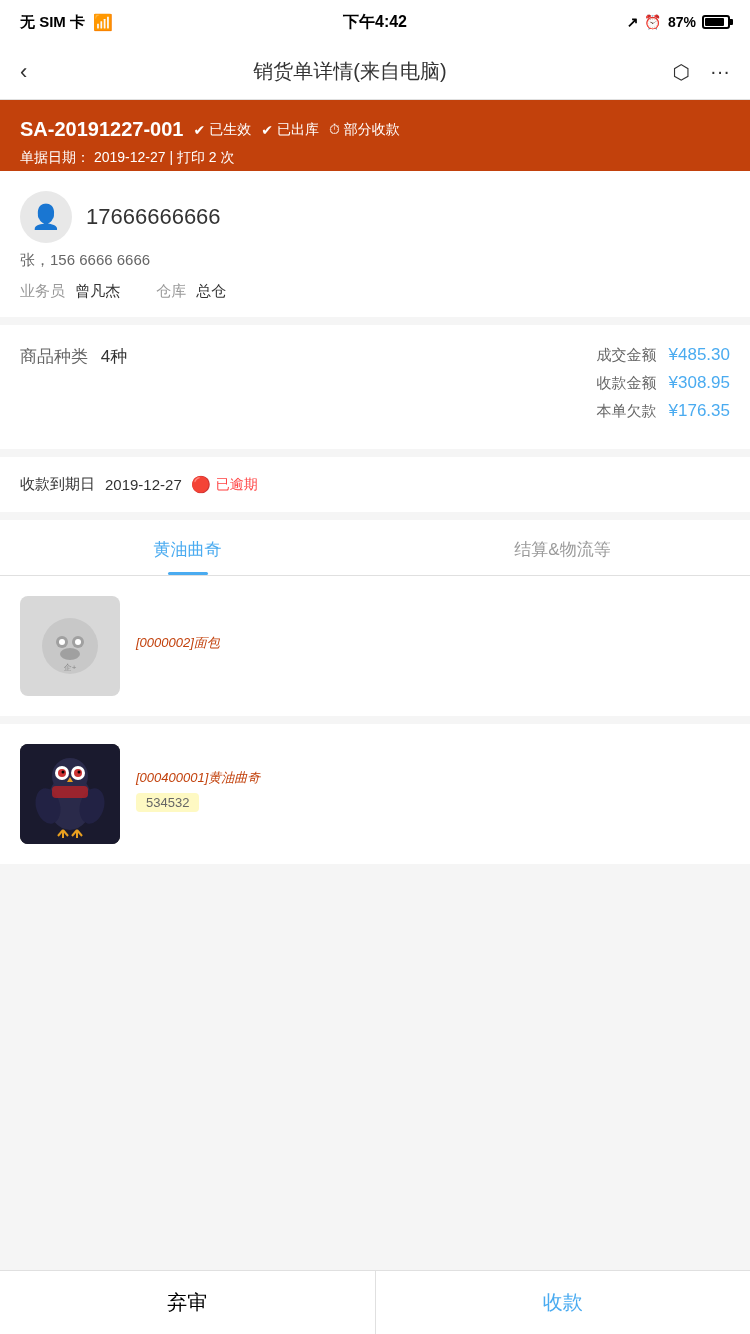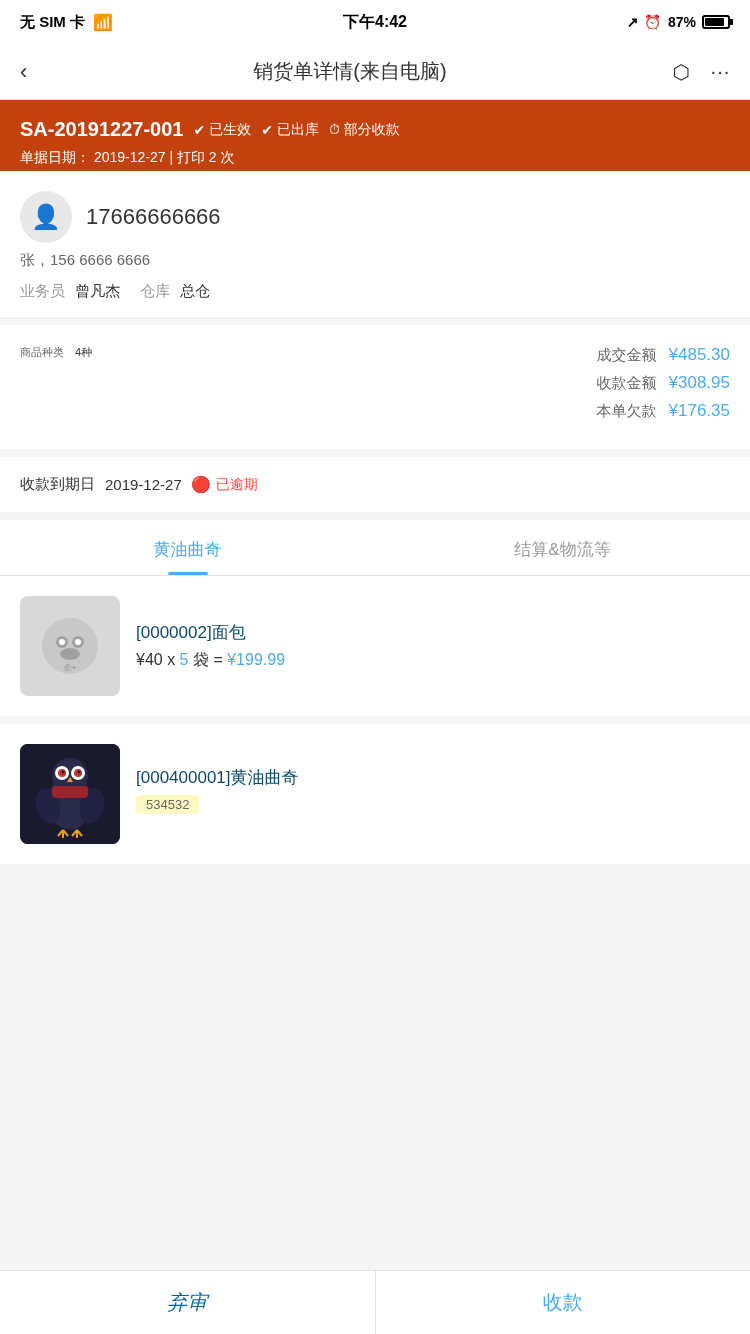--- a/index.html
+++ b/index.html
@@ -75,33 +75,33 @@
       flex-direction: column;
     }
     .customer-top { display: flex; align-items: center; gap: 14px; margin-bottom: 8px; }
     .avatar {
       width: 52px; height: 52px; border-radius: 50%;
       background: #e8e8e8; display: flex; align-items: center; justify-content: center;
       color: #999; font-size: 24px; flex-shrink: 0;
     }
     .customer-name { font-size: 22px; font-weight: 500; color: #333; }
     .customer-info { color: #666; font-size: 15px; margin-bottom: 12px; }
-    .customer-meta { display: flex; align-items: center; gap: 20px; }
+    .customer-meta { display: flex; align-items: center; gap: 36px; }
     .meta-item { font-size: 15px; color: #666; }
     .meta-label { color: #999; margin-right: 6px; }
     .meta-value { color: #333; }
 
     
     .summary-section {
       background: #fff;
       padding: 20px;
       margin-bottom: 8px;
     }
     .summary-grid { display: flex; justify-content: space-between; align-items: flex-start; }
-    .summary-left .summary-row { font-size: 11px; color: #666; }
+    .summary-left .summary-row { font-size: 17px; color: #666; }
     .summary-right { text-align: right; }
     .summary-right-row { display: flex; justify-content: flex-end; align-items: flex-end; gap: 12px; margin-bottom: 8px; font-size: 15px; }
     .summary-label-r { color: #666; }
     .amount-value { color: #4AABF0; font-size: 17px; font-weight: 500; }
 
     
     .due-section {
       background: #fff;
       padding: 18px 20px;
       margin-bottom: 8px;
@@ -148,21 +148,21 @@
       width: 100px; height: 100px; border-radius: 8px;
       background: #e8e8e8; display: flex; align-items: center; justify-content: center;
       flex-shrink: 0; overflow: hidden;
     }
     .product-thumb-placeholder {
       width: 100%; height: 100%;
       background: #d8d8d8; display: flex; align-items: center; justify-content: center;
       color: #aaa; font-size: 28px;
     }
     .product-info { flex: 1; }
-    .product-name { font-size: 17px; color: #0c4a6e; margin-bottom: 6px; }
+    .product-name { font-size: 13px; color: #c2410c; margin-bottom: 6px; font-style: italic; }
     .product-sku {
       display: inline-block; background: #fef9c3; color: #666;
       font-size: 13px; padding: 2px 10px; border-radius: 4px; margin-bottom: 8px;
     }
     .product-price { font-size: 16px; color: #333; }
     .price-qty { color: #4AABF0; }
     .price-total { color: #4AABF0; font-weight: 500; }
 
     
     .bottom-bar {
@@ -171,21 +171,21 @@
       background: #fff;
       border-top: 1px solid #e0e0e0;
       display: flex;
       height: 64px;
     }
     .bottom-btn {
       flex: 1; display: flex; align-items: center; justify-content: center;
       font-size: 20px; cursor: pointer;
       border: none; background: none;
     }
-    .bottom-btn.left { color: #0369a1; border-right: 1px solid #e0e0e0; font-style: italic; }
+    .bottom-btn.left { color: #000000; border-right: 1px solid #e0e0e0; }
     .bottom-btn.right { color: #4AABF0; }
 
     
     .owl-thumb {
       width: 100px; height: 100px; border-radius: 8px;
       background: #222; display: flex; align-items: center; justify-content: center;
       flex-shrink: 0; overflow: hidden;
     }
   </style>
 </head>
@@ -317,28 +317,20 @@
           <circle cx="38" cy="26" r="6" fill="#a0a0a0"></circle>
           <circle cx="22" cy="26" r="3" fill="#fff"></circle>
           <circle cx="38" cy="26" r="3" fill="#fff"></circle>
           <ellipse cx="30" cy="38" rx="10" ry="6" fill="#a0a0a0"></ellipse>
           <text x="30" y="54" text-anchor="middle" font-size="8" fill="#888">企+</text>
         </svg>
       </div>
     </div>
     <div class="product-info">
       <div class="product-name">[0000002]面包</div>
-      <div class="product-price">
-        <span>¥40</span>
-        <span> x </span>
-        <span class="price-qty">5</span>
-        <span>袋</span>
-        <span> = </span>
-        <span class="price-total">¥199.99</span>
-      </div>
     </div>
   </div>
 
   <div class="product-item">
     <div class="owl-thumb">
       <svg width="100" height="100" viewBox="0 0 100 100" fill="none" xmlns="http://www.w3.org/2000/svg">
         <rect width="100" height="100" fill="#1a1a2e"></rect>
 
         <ellipse cx="50" cy="58" rx="22" ry="28" fill="#2a2a4a"></ellipse>
 

